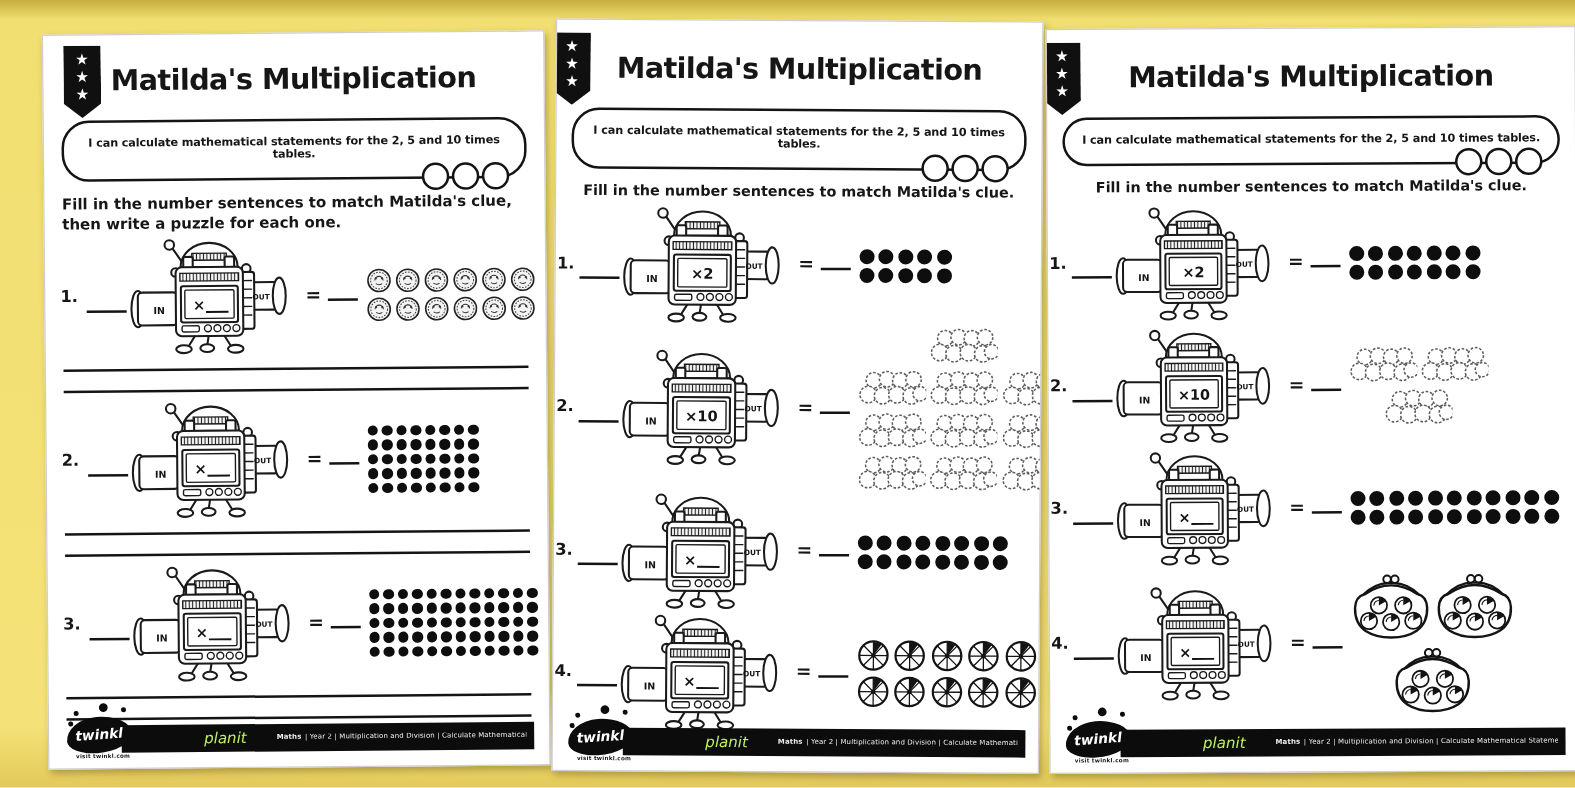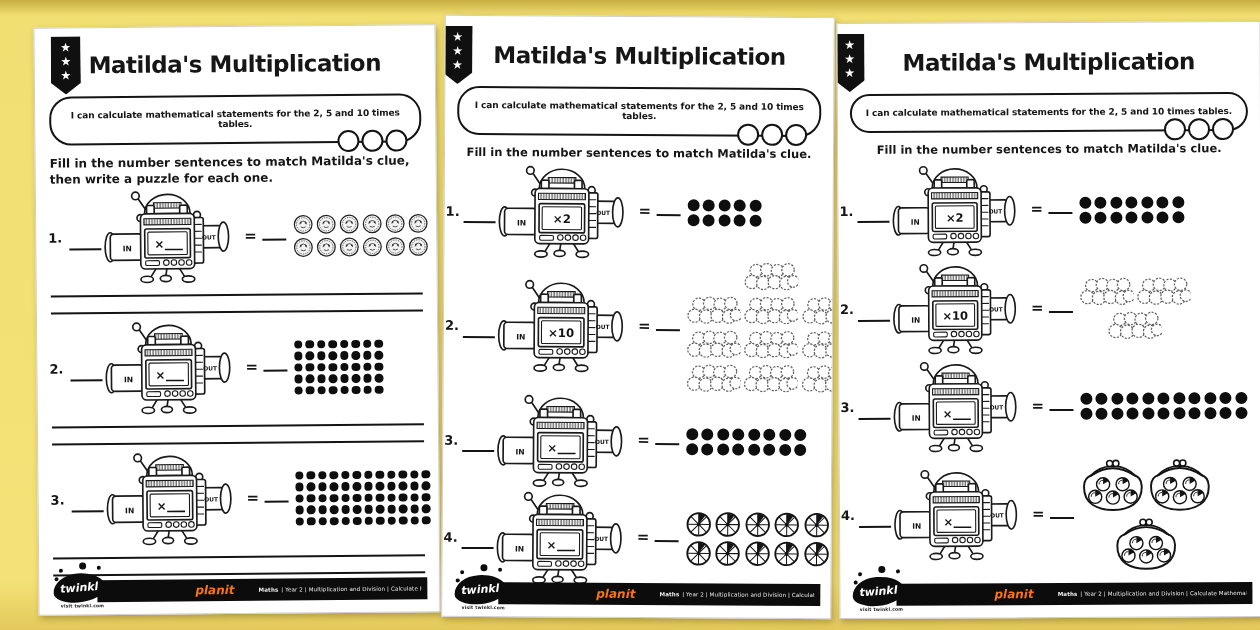--- a/index.html
+++ b/index.html
@@ -86,21 +86,21 @@
     border-radius:48% 52% 55% 45% / 62% 50% 50% 38%;
     font-style:italic;font-weight:bold;font-size:11px;
     display:flex;align-items:center;justify-content:center;position:relative;transform:rotate(-4deg);
   }
   .t-blob::before{
     content:'';position:absolute;width:4px;height:4px;background:#0c0c0c;border-radius:50%;
     top:-6px;left:7px;
     box-shadow:38px 0px 0 #0c0c0c,46px 24px 0 #0c0c0c,-4px 26px 0 #0c0c0c,22px -3px 0 1.5px #0c0c0c,-5px 8px 0 #0c0c0c;
   }
   .t-tag{font-size:4.5px;font-weight:bold;margin-top:1px;letter-spacing:.2px;}
-  .f-product{color:#f97316;font-weight:bold;font-style:italic;font-size:12px;flex-shrink:0;margin-left:32px;}
+  .f-product{color:#bef264;font-weight:normal;font-style:italic;font-size:12px;flex-shrink:0;}
   .f-crumb{color:#efefef;font-size:5.6px;white-space:nowrap;overflow:hidden;letter-spacing:.1px;}
   .f-crumb b{margin-right:1px;}
 </style>
 </head>
 <body>
 
 <svg width="0" height="0" style="position:absolute" aria-hidden="true">
   <defs>
     <pattern id="hatch" width="4" height="12" patternUnits="userSpaceOnUse">
       <rect width="4" height="12" fill="#fff"></rect>

